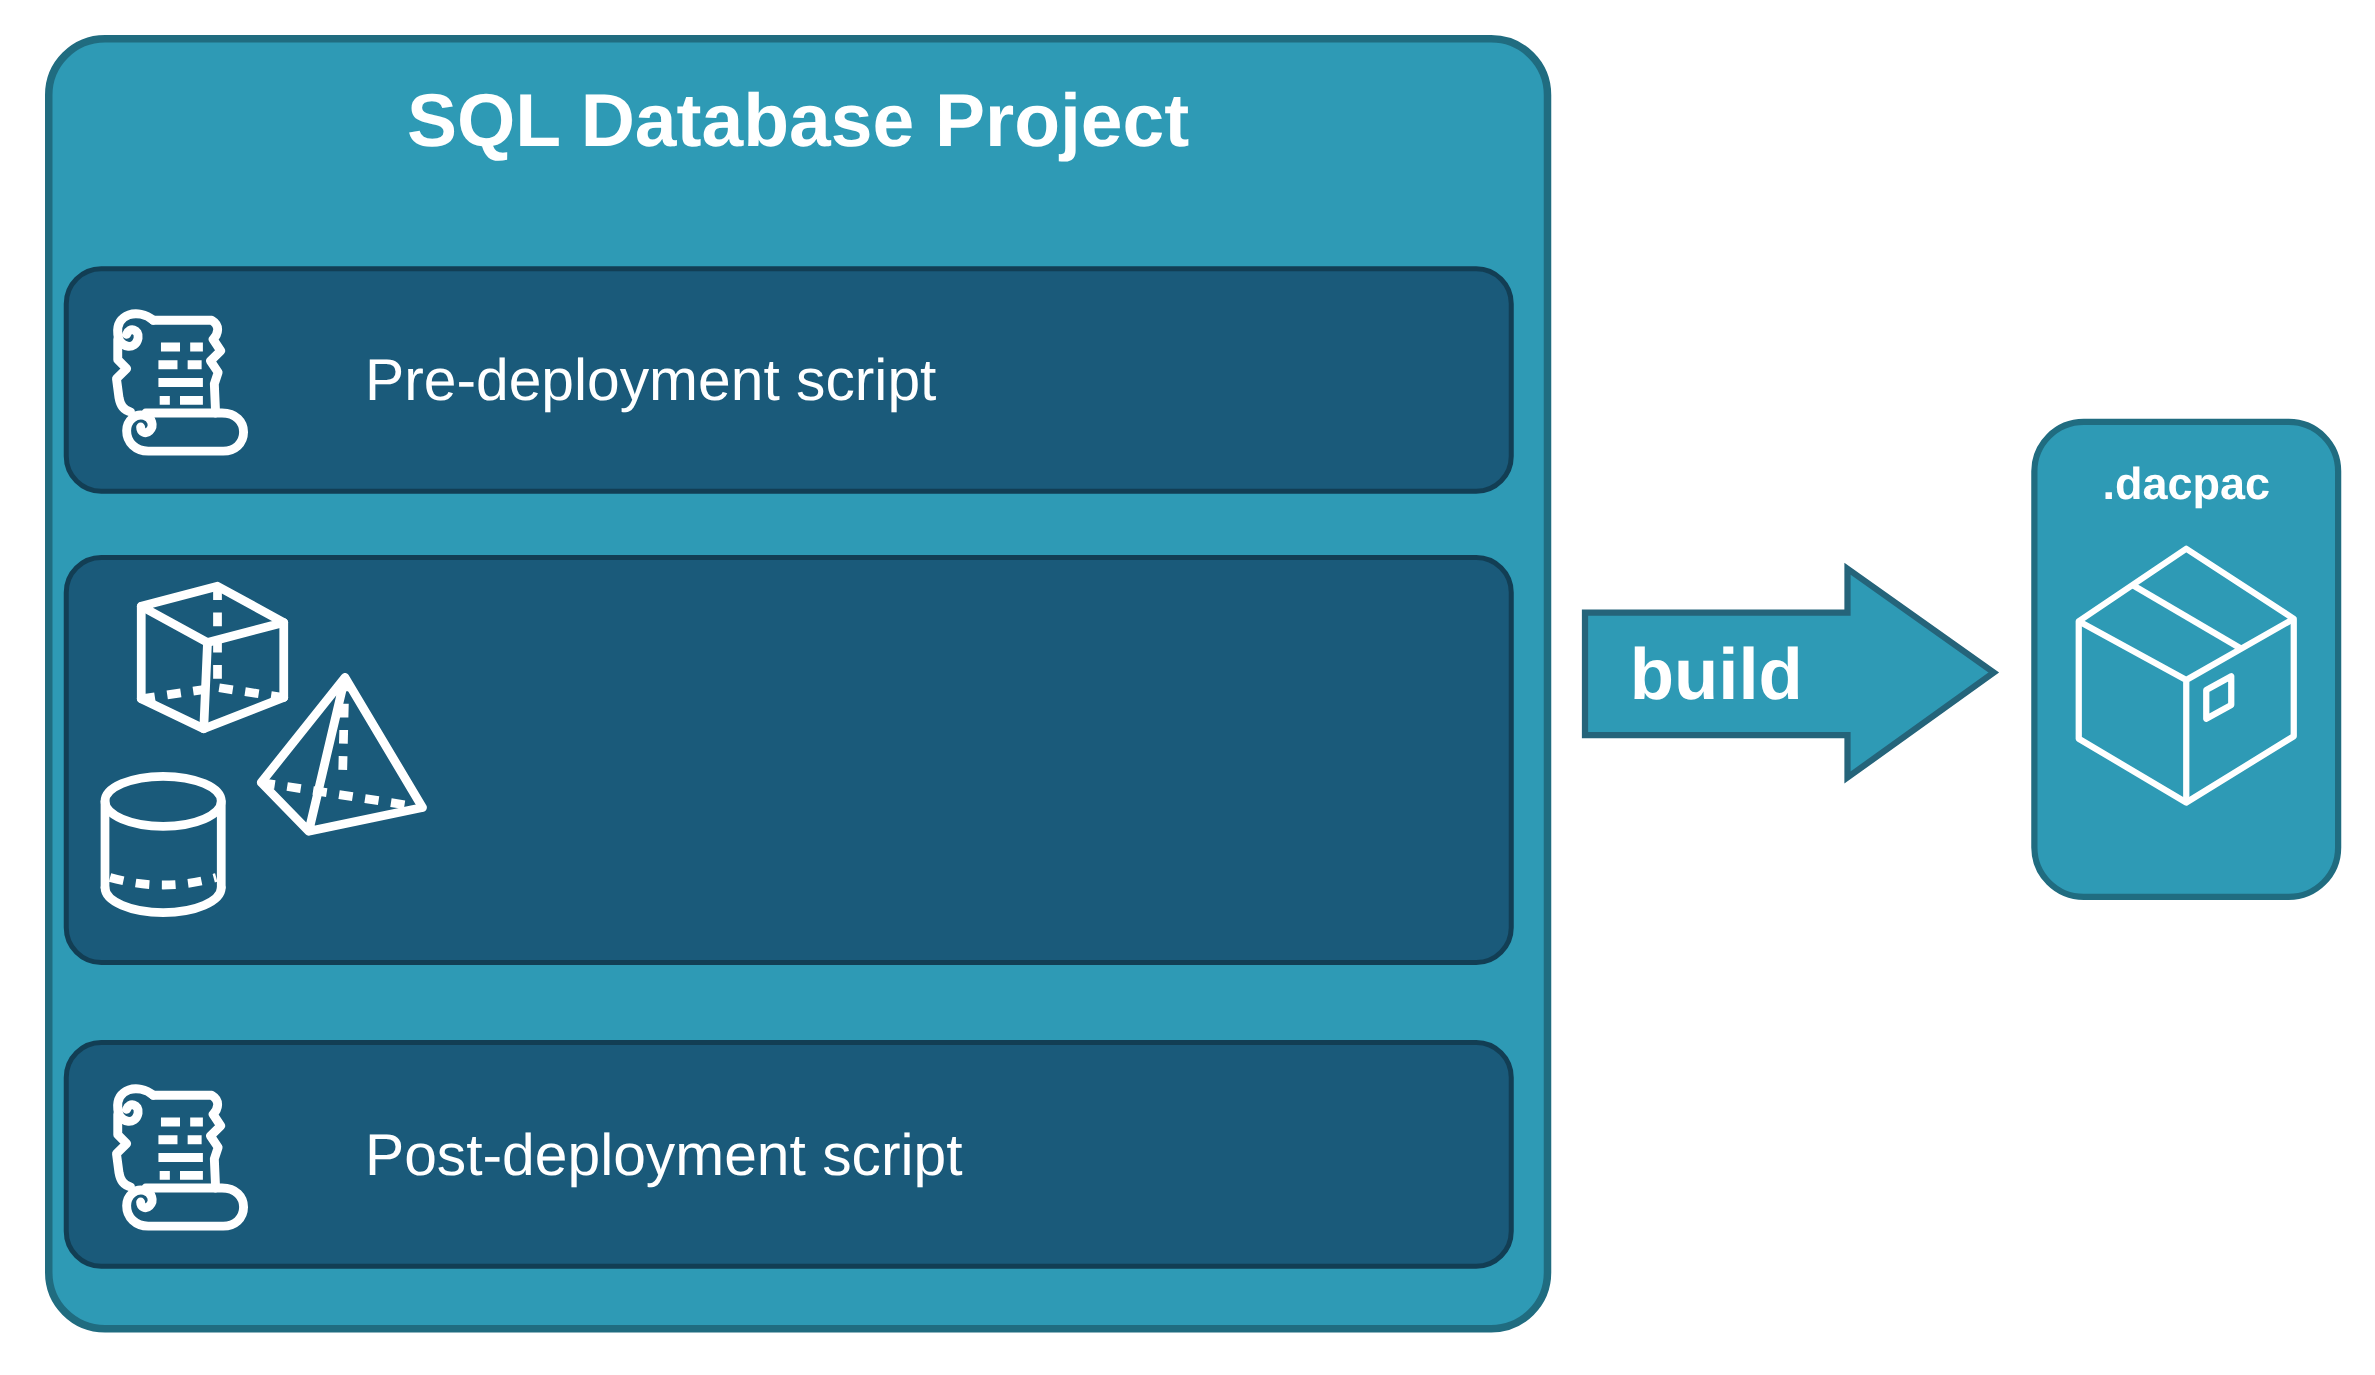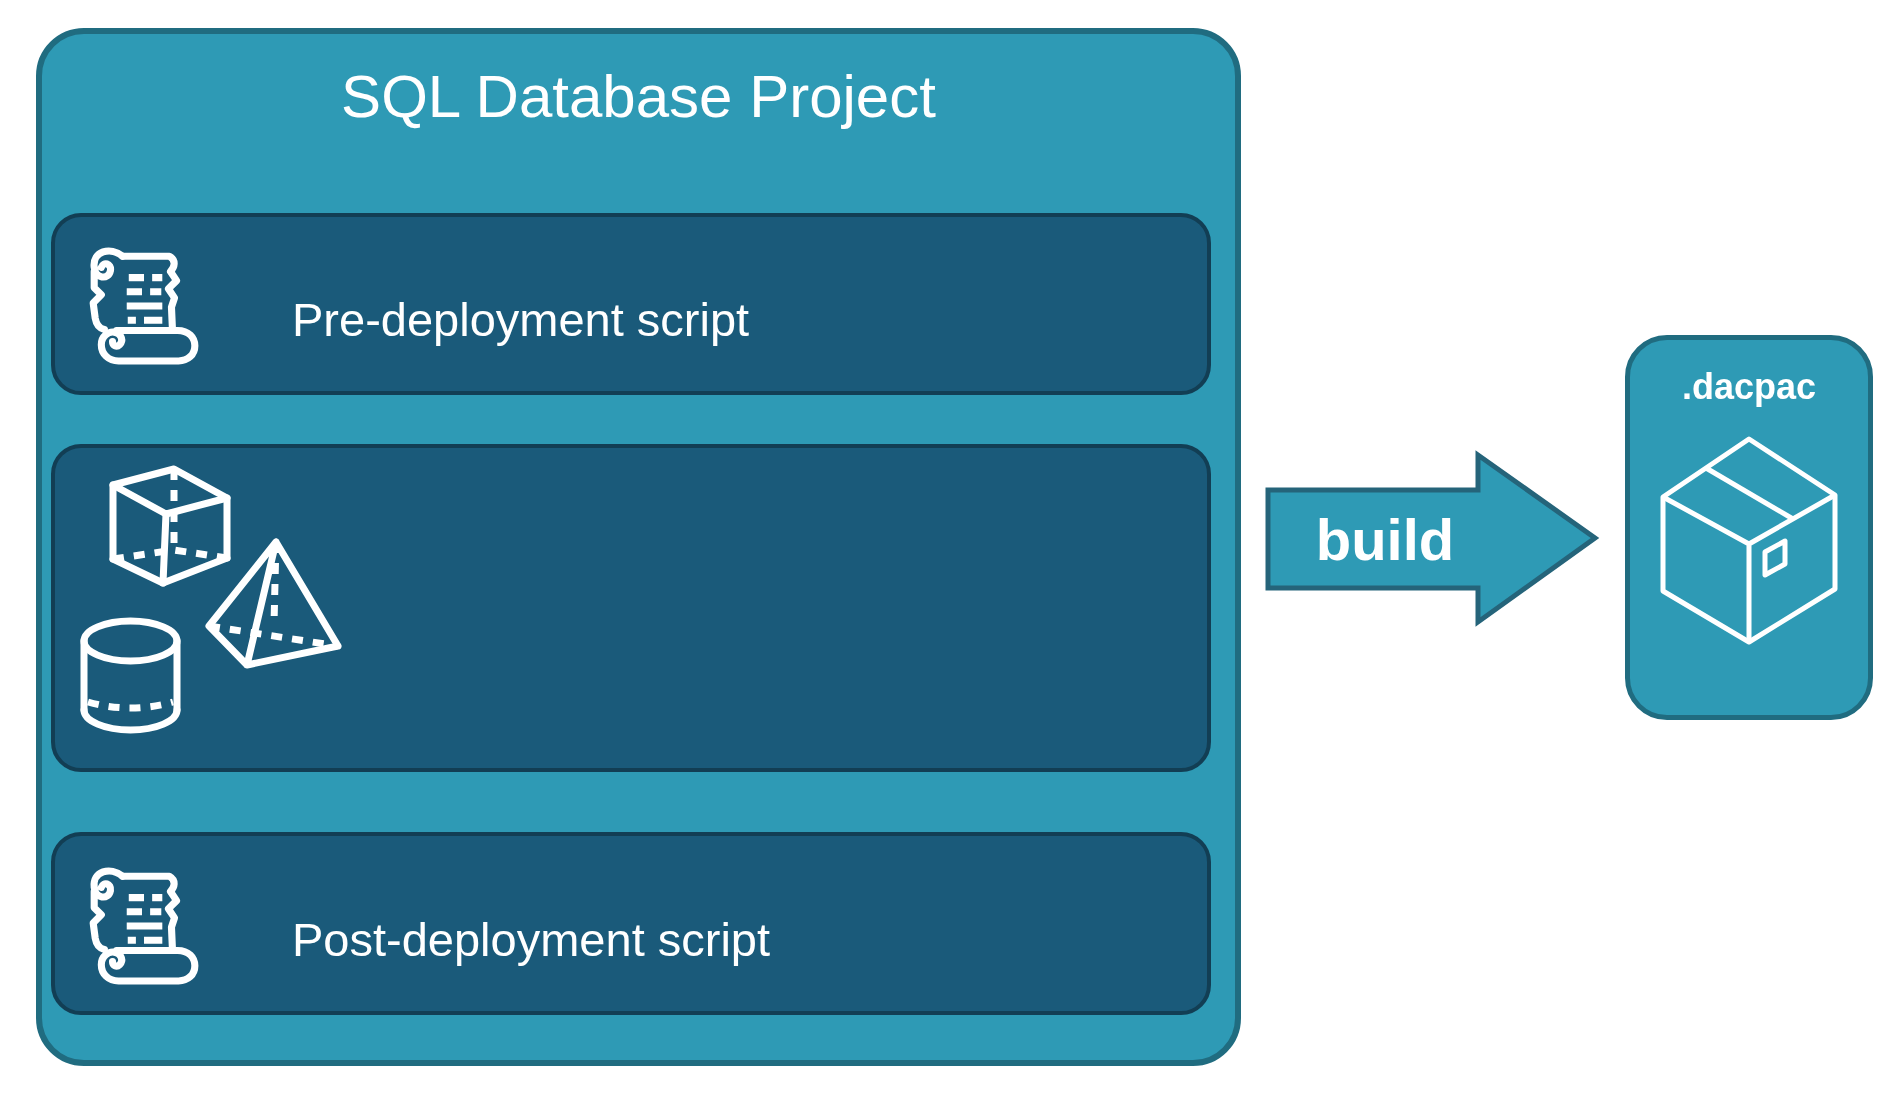--- a/index.html
+++ b/index.html
@@ -18,21 +18,21 @@
     background:#2E9AB5;
     border:6px solid #206C80;
     border-radius:48px;
   }
   .project-title{
     position:absolute;left:0;top:28px;width:100%;
     text-align:center;
     color:#ffffff;
     font-size:60px;
     line-height:70px;
-    font-weight:400;
+    font-weight:700;
   }
 
   
   .inner-box{
     position:absolute;left:9px;
     width:1152px;
     background:#1A5A7A;
     border:4px solid #123E54;
     border-radius:30px;
     display:flex;align-items:center;
@@ -44,33 +44,33 @@
   .scroll-icon-wrap{
     position:absolute;left:27px;top:50%;transform:translateY(-50%);
     width:122px;height:122px;
   }
   .shapes-icon-wrap{
     position:absolute;left:20px;top:14px;
     width:300px;height:290px;
   }
   .box-label{
     position:absolute;left:237px;top:50%;transform:translateY(-50%);
-    color:#ffffff;font-size:47px;line-height:58px;white-space:nowrap;margin-top:16px;
+    color:#ffffff;font-size:47px;line-height:58px;white-space:nowrap;
   }
   .box-obj .box-label{left:349px;}
   .box-label .sub{display:block;font-size:47px;line-height:62px;}
   .box-obj .box-label .main{display:block;font-size:48px;line-height:62px;}
 
   
   .build-arrow{
     position:absolute;left:1262px;top:450px;width:340px;height:180px;
   }
   .build-arrow svg{position:absolute;left:0;top:0;}
   .build-arrow .arrow-text{
-    position:absolute;left:18px;top:40px;width:210px;height:98px;
+    position:absolute;left:6px;top:40px;width:210px;height:98px;
     display:flex;align-items:center;justify-content:center;
     color:#ffffff;font-size:58px;font-weight:700;text-align:center;
   }
 
   
   .dacpac-card{
     position:absolute;left:1625px;top:335px;
     width:238px;height:375px;
     background:#2E9AB5;
     border:5px solid #206C80;

